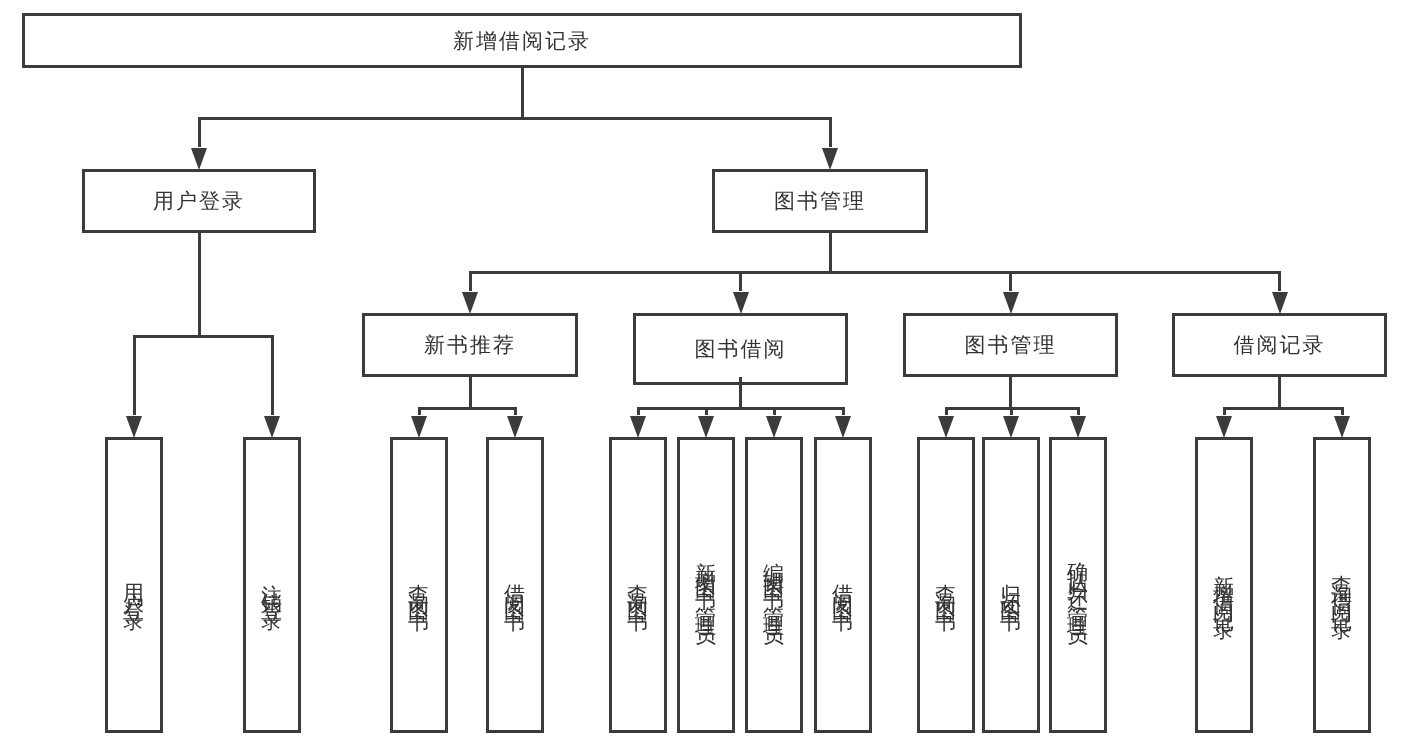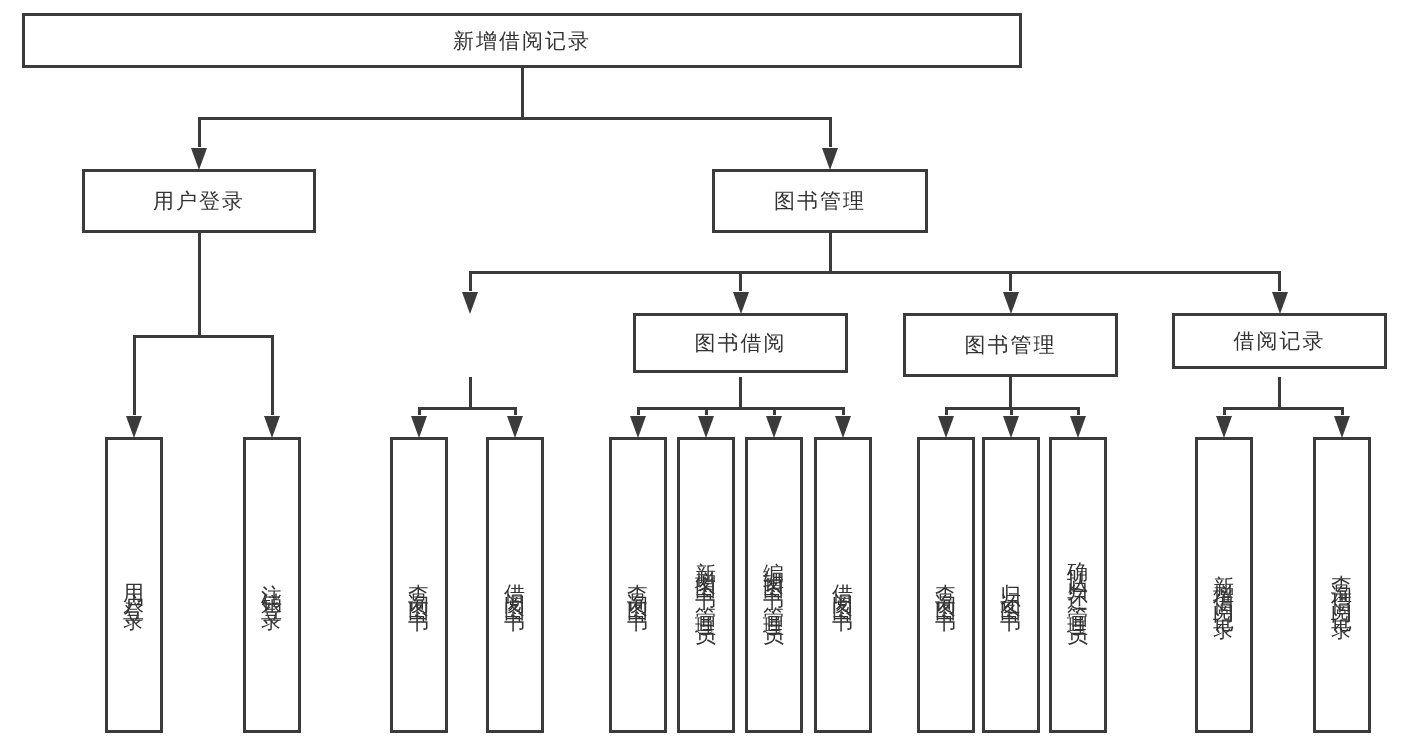--- a/index.html
+++ b/index.html
@@ -58,23 +58,24 @@
     white-space: nowrap;
   }
 </style>
 </head>
 <body>
 
 <div id="canvas">
 <div class="node h" style="left: 22px; top: 13px; width: 1000px; height: 55px;">新增借阅记录</div>
     <div class="node h" style="left: 82px; top: 169px; width: 234px; height: 64px;">用户登录</div>
     <div class="node h" style="left: 712px; top: 169px; width: 216px; height: 64px;">图书管理</div>
-    <div class="node h" style="left: 633px; top: 313px; width: 215px; height: 60px; text-align: right;">图书借阅</div>
+    <div class="node h" style="left: 362px; top: 313px; width: 216px; height: 64px;">新书推荐</div>
+    <div class="node h" style="left: 633px; top: 313px; width: 215px; height: 72px; text-align: right;">图书借阅</div>
     <div class="node h" style="left: 903px; top: 313px; width: 215px; height: 64px;">图书管理</div>
-    <div class="node h" style="left: 1172px; top: 313px; width: 215px; height: 56px;">借阅记录</div>
+    <div class="node h" style="left: 1172px; top: 313px; width: 215px; height: 64px;">借阅记录</div>
     <div class="node v" style="left: 105px; top: 437px; width: 58px; height: 296px;">用户登录</div>
     <div class="node v" style="left: 243px; top: 437px; width: 58px; height: 296px;">注销登录</div>
     <div class="node v" style="left: 390px; top: 437px; width: 58px; height: 296px;">查询图书</div>
     <div class="node v" style="left: 486px; top: 437px; width: 58px; height: 296px;">借阅图书</div>
     <div class="node v" style="left: 609px; top: 437px; width: 58px; height: 296px;">查询图书</div>
     <div class="node v" style="left: 677px; top: 437px; width: 58px; height: 296px;">新增图书（管理员）</div>
     <div class="node v" style="left: 745px; top: 437px; width: 58px; height: 296px;">编辑图书（管理员）</div>
     <div class="node v" style="left: 814px; top: 437px; width: 58px; height: 296px;">借阅图书</div>
     <div class="node v" style="left: 917px; top: 437px; width: 58px; height: 296px;">查询图书</div>
     <div class="node v" style="left: 982px; top: 437px; width: 58px; height: 296px;">归还图书</div>

